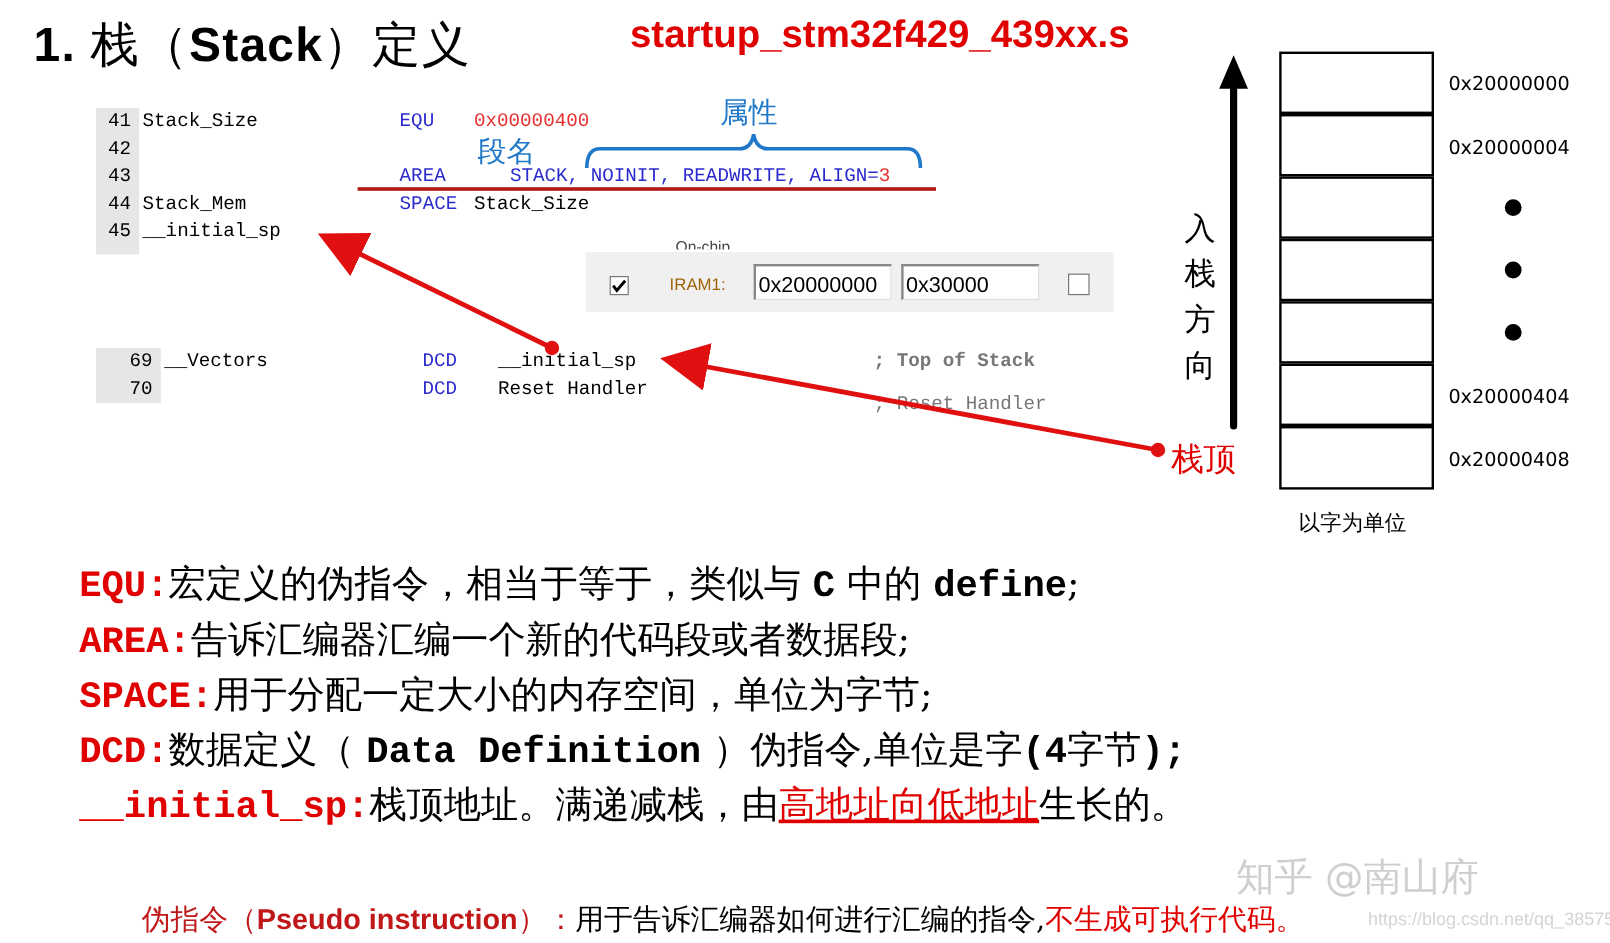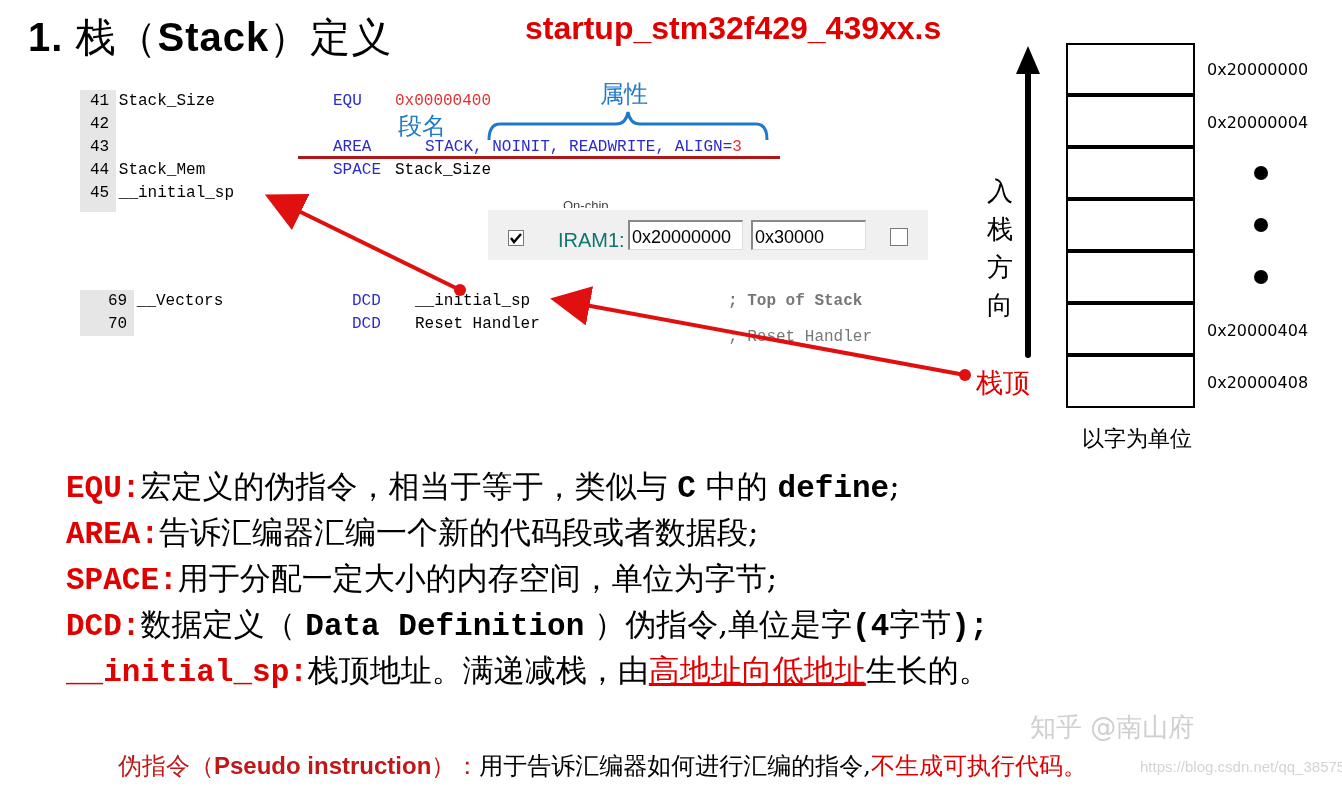--- a/index.html
+++ b/index.html
@@ -27,21 +27,21 @@
   .stack-cell { position:absolute; left:1066px; width:129px; height:52px; border:2px solid #000; box-sizing:border-box; }
   .addr { position:absolute; left:1207px; font-size:16px; font-family:"DejaVu Sans", sans-serif; }
   .dot { position:absolute; left:1254px; width:14px; height:14px; border-radius:50%; background:#000; }
   .vert { left:985px; top:172px; font-size:26px; line-height:38px; width:30px; font-family:"DejaVu Serif", serif; text-align:center; }
   .def { left:66px; font-size:31px; white-space:nowrap; font-family:"DejaVu Serif", serif; }
   .def .k { color:#e00000; font-family:"Liberation Mono", "DejaVu Sans Mono", monospace; font-weight:bold; }
   .def .m { font-family:"Liberation Mono", "DejaVu Sans Mono", monospace; font-weight:bold; }
   .footnote { left:118px; top:750px; font-size:24px; white-space:nowrap; font-family:"DejaVu Serif", serif; }
   .footnote .fr { color:#c01818; }
   .footnote .frb { color:#c01818; font-weight:bold; font-family:"Liberation Sans", sans-serif; }
-  .watermark { left:1030px; top:710px; font-size:26px; color:#cfcfcf; font-family:"DejaVu Sans", sans-serif; white-space:nowrap;text-align:center; }
+  .watermark { left:1030px; top:710px; font-size:32px; color:#cfcfcf; font-family:"DejaVu Sans", sans-serif; white-space:nowrap;text-align:center; }
   .watermark2 { left:1140px; top:758px; font-size:15px; color:#d4d4d4; white-space:nowrap; }
 </style>
 </head>
 <body>
 
 <div class="abs title">
   <span>1.</span>
   <span class="cn">栈（</span><span>Stack</span><span class="cn">）定义</span>
 </div>
 <div class="abs filename">startup_stm32f429_439xx.s</div>
@@ -77,21 +77,21 @@
 <div class="abs aapcs">
 </div>
 
 <div class="abs iram-panel">
   <div class="abs" style="left:75px; top:-12px; font-size:13px; color:#444; overflow:hidden; height:10px;">On-chip</div>
   <div class="cb" style="left:20px; top:20px;">
     <svg width="14" height="14">
         <path d="M2 7 L5 11 L12 3" stroke="#000" stroke-width="2.4" fill="none"></path>
       </svg>
   </div>
-  <div class="abs" style="left:70px; top:19px; font-size:20px; color:#0f766e;">IRAM1:</div>
+  <div class="abs" style="left:70px; top:19px; font-size:14px; color:#a16207;">IRAM1:</div>
   <div class="iram-field" style="left:140px; width:115px;">0x20000000</div>
   <div class="iram-field" style="left:263px; width:115px;">0x30000</div>
   <div class="cb" style="left:402px; top:18px; width:18px; height:18px;"></div>
 </div>
 
 <div class="abs code" style="left:80px; top:290px;">
   <div class="abs lnbg" style="left:0; top:0; width:54px; height:46px;"></div>
   <div class="abs" style="left:28px; top:0;"><span>69</span> <span>__Vectors</span></div>
   <div class="abs kw" style="left:242px; top:0;">DCD</div>
   <div class="abs" style="left:335px; top:0;">__initial_sp</div>
@@ -141,21 +141,21 @@
   <div class="stack-cell" style="top:303px;"></div>
   <div class="stack-cell" style="top:355px; height:53px;"></div>
 </div>
 <div class="addr" style="top:60px;">0x20000000</div>
 <div class="addr" style="top:113px;">0x20000004</div>
 <div class="dot" style="top:166px;"></div>
 <div class="dot" style="top:218px;"></div>
 <div class="dot" style="top:270px;"></div>
 <div class="addr" style="top:321px;">0x20000404</div>
 <div class="addr" style="top:373px;">0x20000408</div>
-<div class="abs" style="left:1082px; top:424px; font-size:22px; font-family:Liberation Mono, monospace;">以字为单位</div>
+<div class="abs" style="left:1082px; top:424px; font-size:18px; font-family:Liberation Mono, monospace;">以字为单位</div>
 
 <div class="abs def" style="top:466px;">
   <span class="k">EQU:</span><span>宏定义的伪指令，相当于等于，类似与 </span><span class="m">C</span><span> 中的 </span><span class="m">define</span><span>;</span>
 </div>
 <div class="abs def" style="top:512px;">
   <span class="k">AREA:</span><span>告诉汇编器汇编一个新的代码段或者数据段;</span>
 </div>
 <div class="abs def" style="top:558px;">
   <span class="k">SPACE:</span><span>用于分配一定大小的内存空间，单位为字节;</span>
 </div>

